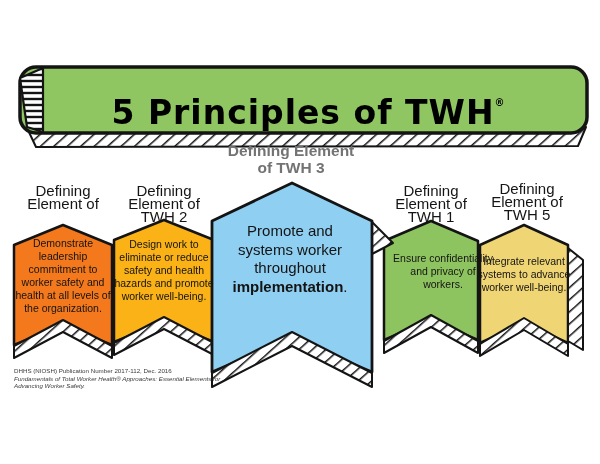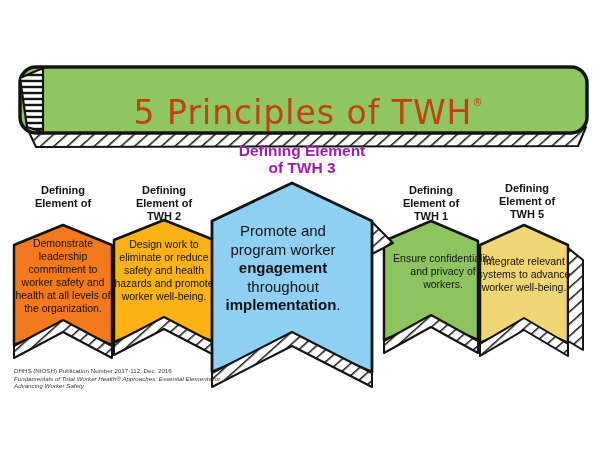--- a/index.html
+++ b/index.html
@@ -4,36 +4,36 @@
 <style>
   html,body{margin:0;padding:0;background:#ffffff;}
   #stage{
     position:relative;width:600px;height:464px;background:#ffffff;overflow:hidden;
     font-family:"Liberation Sans", sans-serif;color:#111;
   }
   .abs{position:absolute;}
   .ctr{transform:translateX(-50%);text-align:center;}
   #banner-title{
     top:79px;left:308px;width:560px;line-height:48px;
-    font-family:"DejaVu Sans", sans-serif;font-size:33px;font-weight:400;
-    letter-spacing:1px;color:#c2410c;white-space:nowrap;
+    font-family:"DejaVu Sans", sans-serif;font-size:33px;font-weight:700;
+    letter-spacing:1px;color:#000000;white-space:nowrap;
   }
   #banner-title sup{font-size:10px;vertical-align:18px;letter-spacing:0;}
   .big-hdr{
-    top:142px;left:302px;width:220px;
-    font-size:15.5px;font-weight:bold;line-height:17px;color:#a21caf;
+    top:142px;left:291px;width:220px;
+    font-size:15.5px;font-weight:bold;line-height:17px;color:#737373;
   }
   .col-hdr{
-    top:184px;font-size:11px;font-weight:bold;line-height:13px;color:#151515;width:110px;
+    top:184px;font-size:15px;font-weight:normal;line-height:13px;color:#151515;width:110px;
   }
   .body-txt{
     font-size:10.5px;line-height:12.9px;color:#141414;
   }
   #body-3{
-    top:222px;left:283px;width:170px;font-size:15px;line-height:18.5px;color:#141414;
+    top:222px;left:290px;width:170px;font-size:15px;line-height:18.5px;color:#141414;
   }
   #body-3 b{font-weight:bold;}
   #footer{
     top:367px;left:14px;width:230px;font-size:6.2px;line-height:7.6px;color:#3a3a3a;text-align:left;
   }
   #footer .it{font-style:italic;}
   svg{position:absolute;top:0;left:0;}
 </style>
 </head>
 <body>
@@ -104,22 +104,21 @@
     <div>Element of</div>
     <div>TWH 5</div>
   </div>
 
   <div class="abs ctr body-txt" style="left:63px;top:237px;width:100px;">Demonstrate leadership commitment to worker safety and health at all levels of the organization.</div>
 
   <div class="abs ctr body-txt" style="left:164px;top:238px;width:100px;">Design work to eliminate or reduce safety and health hazards and promote worker well-being.</div>
 
   <div id="body-3" class="abs ctr">
     <div>Promote and</div>
-    <div>program worker</div>
-    <div><b>engagement</b></div>
+    <div>systems worker</div>
     <div>throughout</div>
     <div><b>implementation</b><span>.</span></div>
   </div>
 
   <div class="abs ctr body-txt" style="left:443px;top:252px;width:102px;">Ensure confidentiality and privacy of workers.</div>
 
   <div class="abs ctr body-txt" style="left:524px;top:255px;width:104px;">Integrate relevant systems to advance worker well-being.</div>
 
   <div id="footer" class="abs">
     <div>DHHS (NIOSH) Publication Number 2017-112, Dec. 2016</div>

